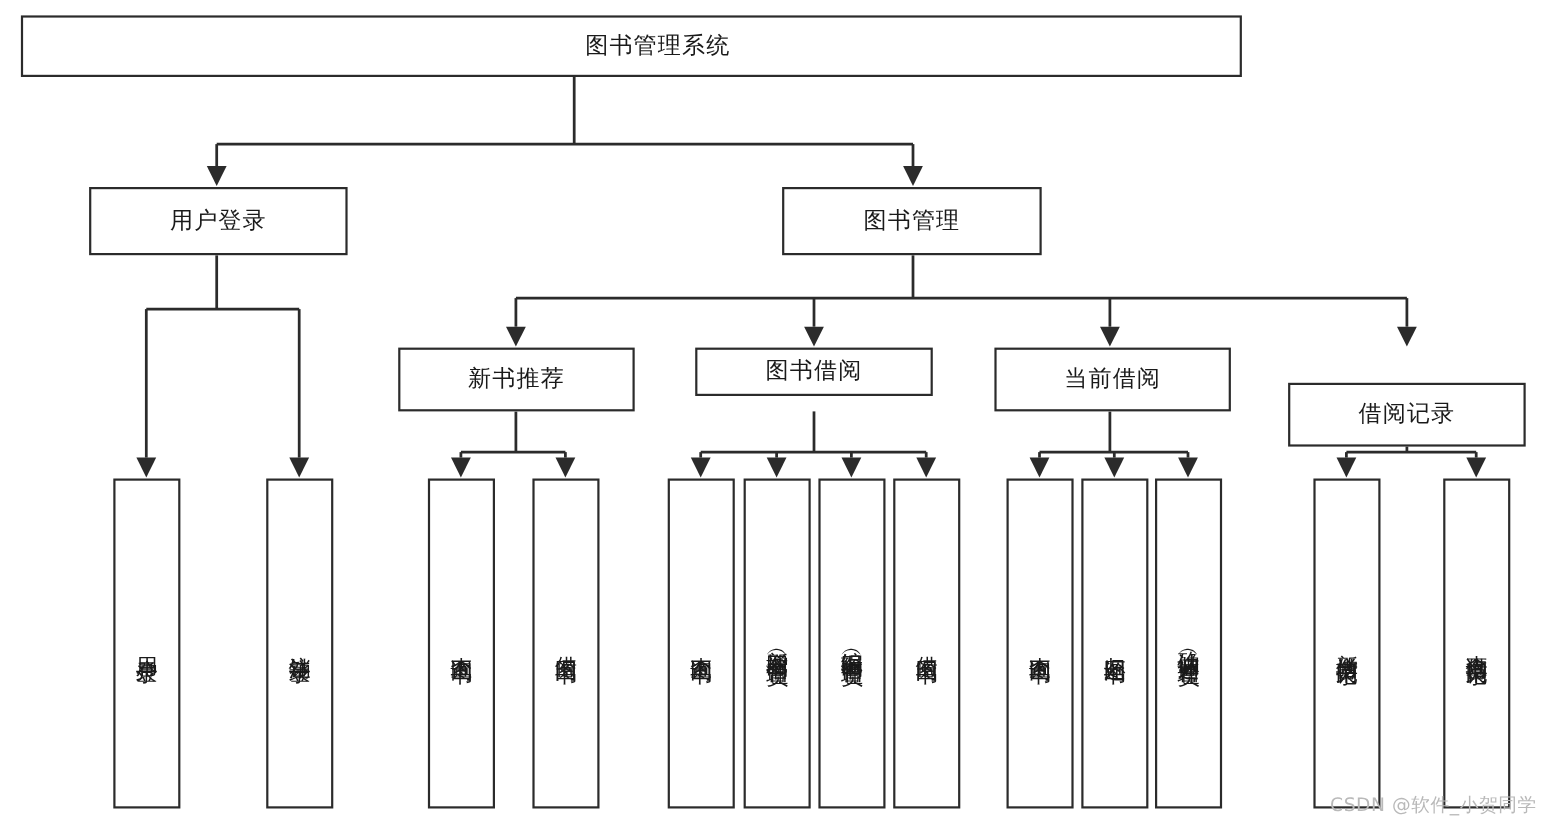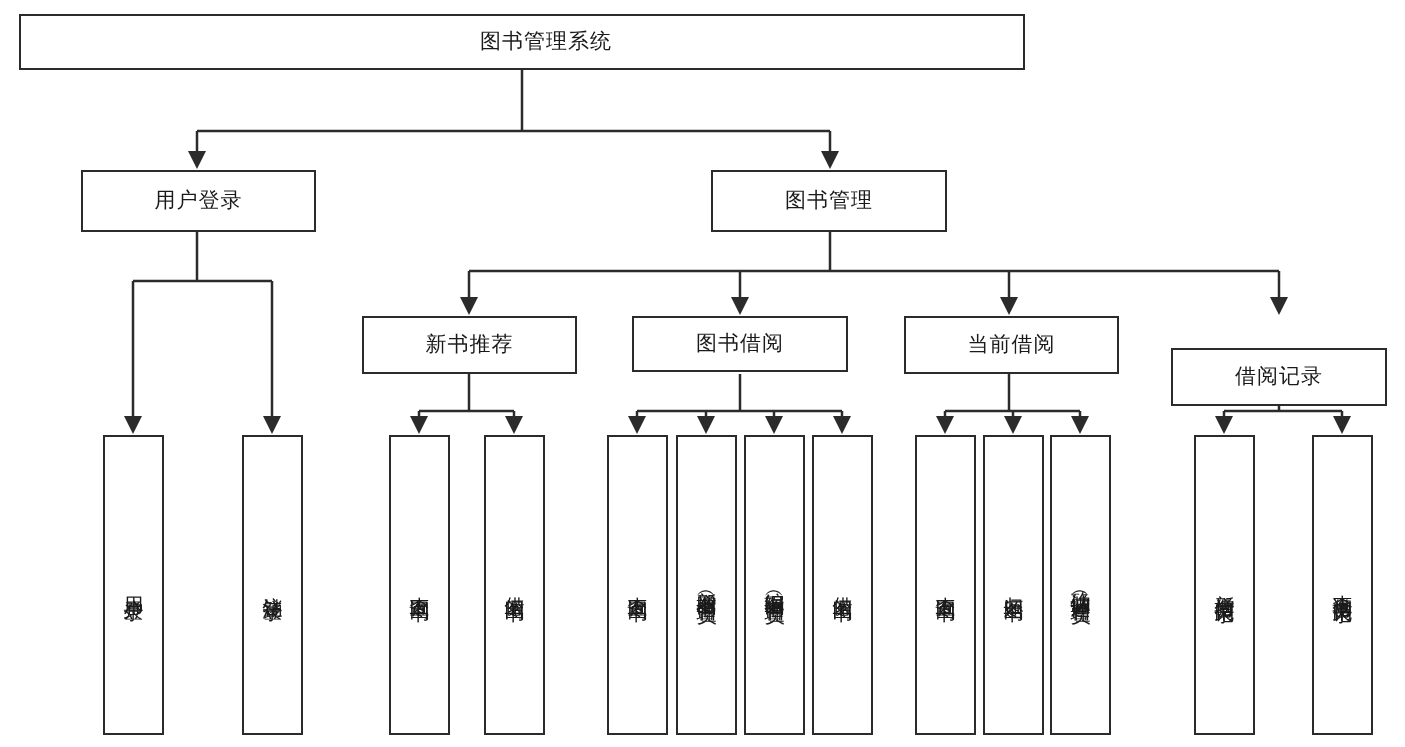--- a/index.html
+++ b/index.html
@@ -131,35 +131,35 @@
     <polygon points="1071,416 1089,416 1080,434" fill="#2b2b2b" stroke="none"></polygon>
 
     <line x1="1279" y1="374" x2="1279" y2="411"></line>
     <line x1="1224" y1="411" x2="1342" y2="411"></line>
     <line x1="1224" y1="411" x2="1224" y2="416"></line>
     <line x1="1342" y1="411" x2="1342" y2="416"></line>
     <polygon points="1215,416 1233,416 1224,434" fill="#2b2b2b" stroke="none"></polygon>
     <polygon points="1333,416 1351,416 1342,434" fill="#2b2b2b" stroke="none"></polygon>
   </svg>
 
-  <div class="node horiz" style="left:19px;top:14px;width:1006px;height:56px;padding-left:48px;">
+  <div class="node horiz" style="left:19px;top:14px;width:1110px;height:56px;padding-left:48px;">
     <span>图书管理系统</span>
   </div>
 
   <div class="node horiz" style="left:81px;top:170px;width:235px;height:62px;">
     <span>用户登录</span>
   </div>
   <div class="node horiz" style="left:362px;top:316px;width:215px;height:58px;">
     <span>新书推荐</span>
   </div>
 
   <div class="node horiz" style="left:711px;top:170px;width:236px;height:62px;">
     <span>图书管理</span>
   </div>
-  <div class="node horiz" style="left:632px;top:316px;width:216px;height:56px;">
+  <div class="node horiz" style="left:632px;top:316px;width:216px;height:44px;">
     <span>图书借阅</span>
   </div>
   <div class="node horiz" style="left:904px;top:316px;width:215px;height:58px;">
     <span>当前借阅</span>
   </div>
   <div class="node horiz" style="left:1171px;top:316px;width:216px;height:58px;margin-top:32px;">
     <span>借阅记录</span>
   </div>
 
   <div class="node vert" style="left:103px;top:435px;width:61px;height:300px;">
@@ -199,14 +199,15 @@
     <span class="vlabel">确认归还（管理员）</span>
   </div>
 
   <div class="node vert" style="left:1194px;top:435px;width:61px;height:300px;">
     <span class="vlabel">新增借阅记录</span>
   </div>
   <div class="node vert" style="left:1312px;top:435px;width:61px;height:300px;">
     <span class="vlabel">查询借阅记录</span>
   </div>
 
+  <div class="watermark">CSDN @软件_小贺同学</div>
 
 </div>
 
 </body></html>

